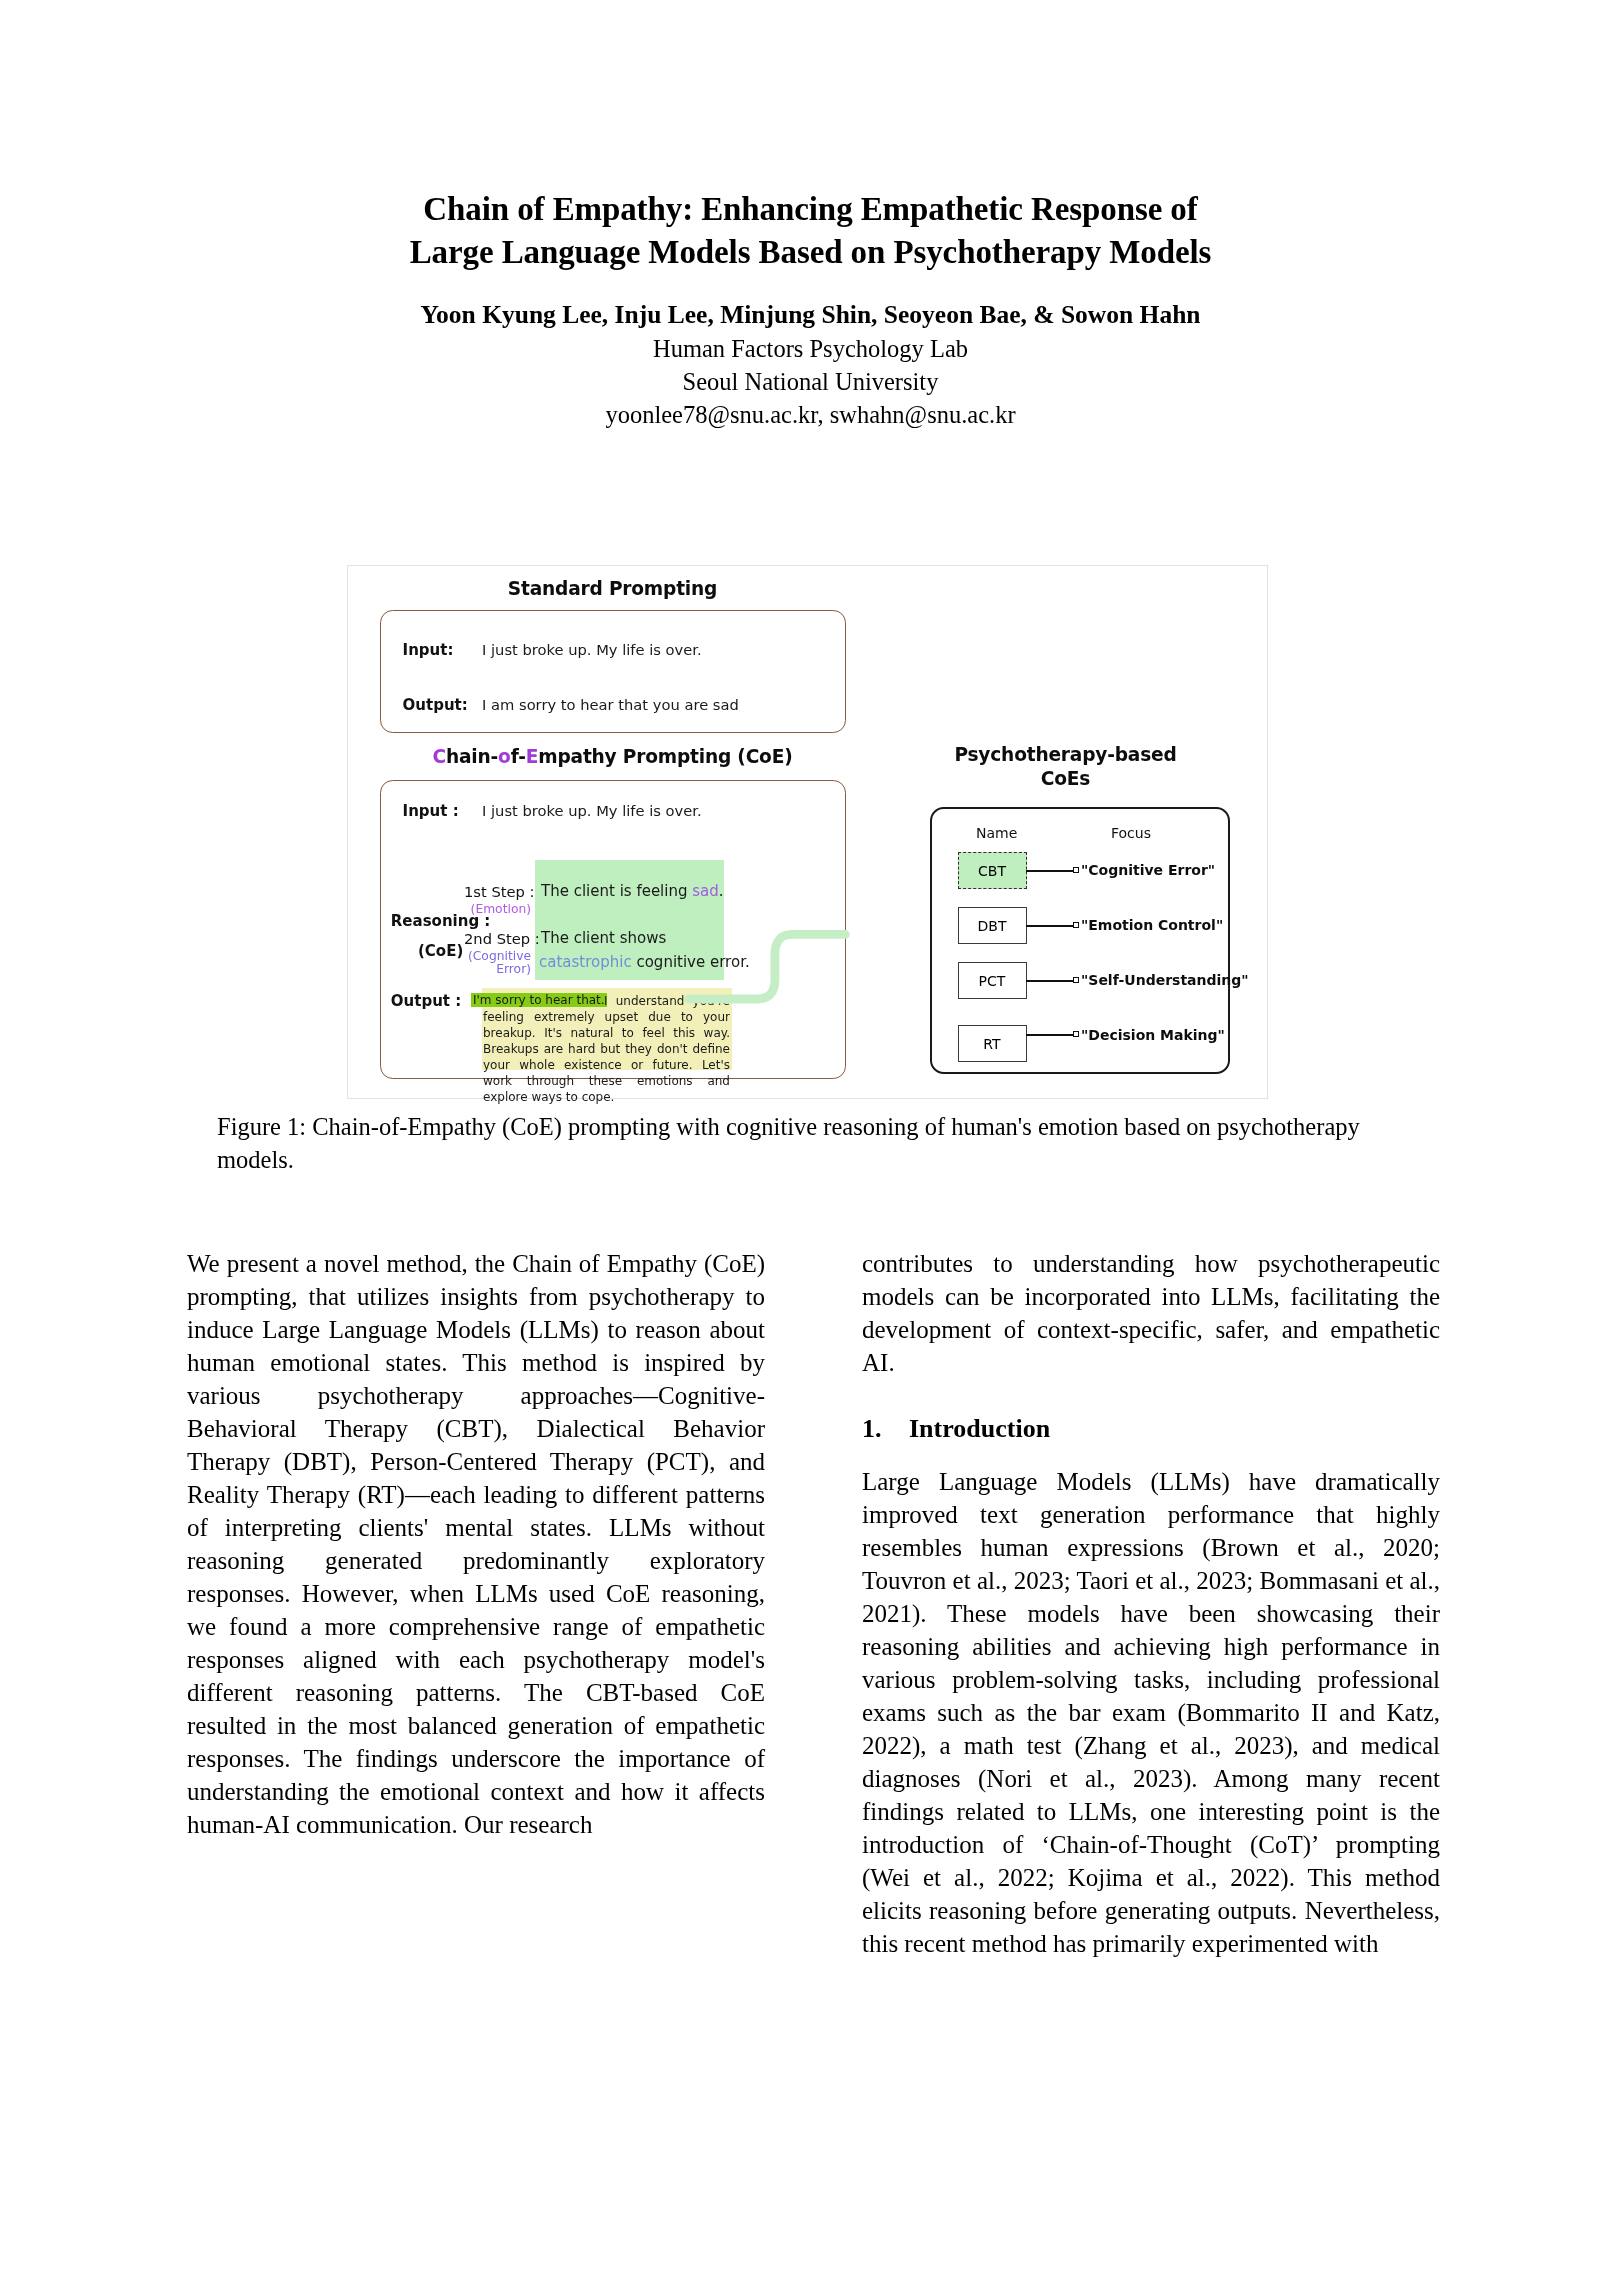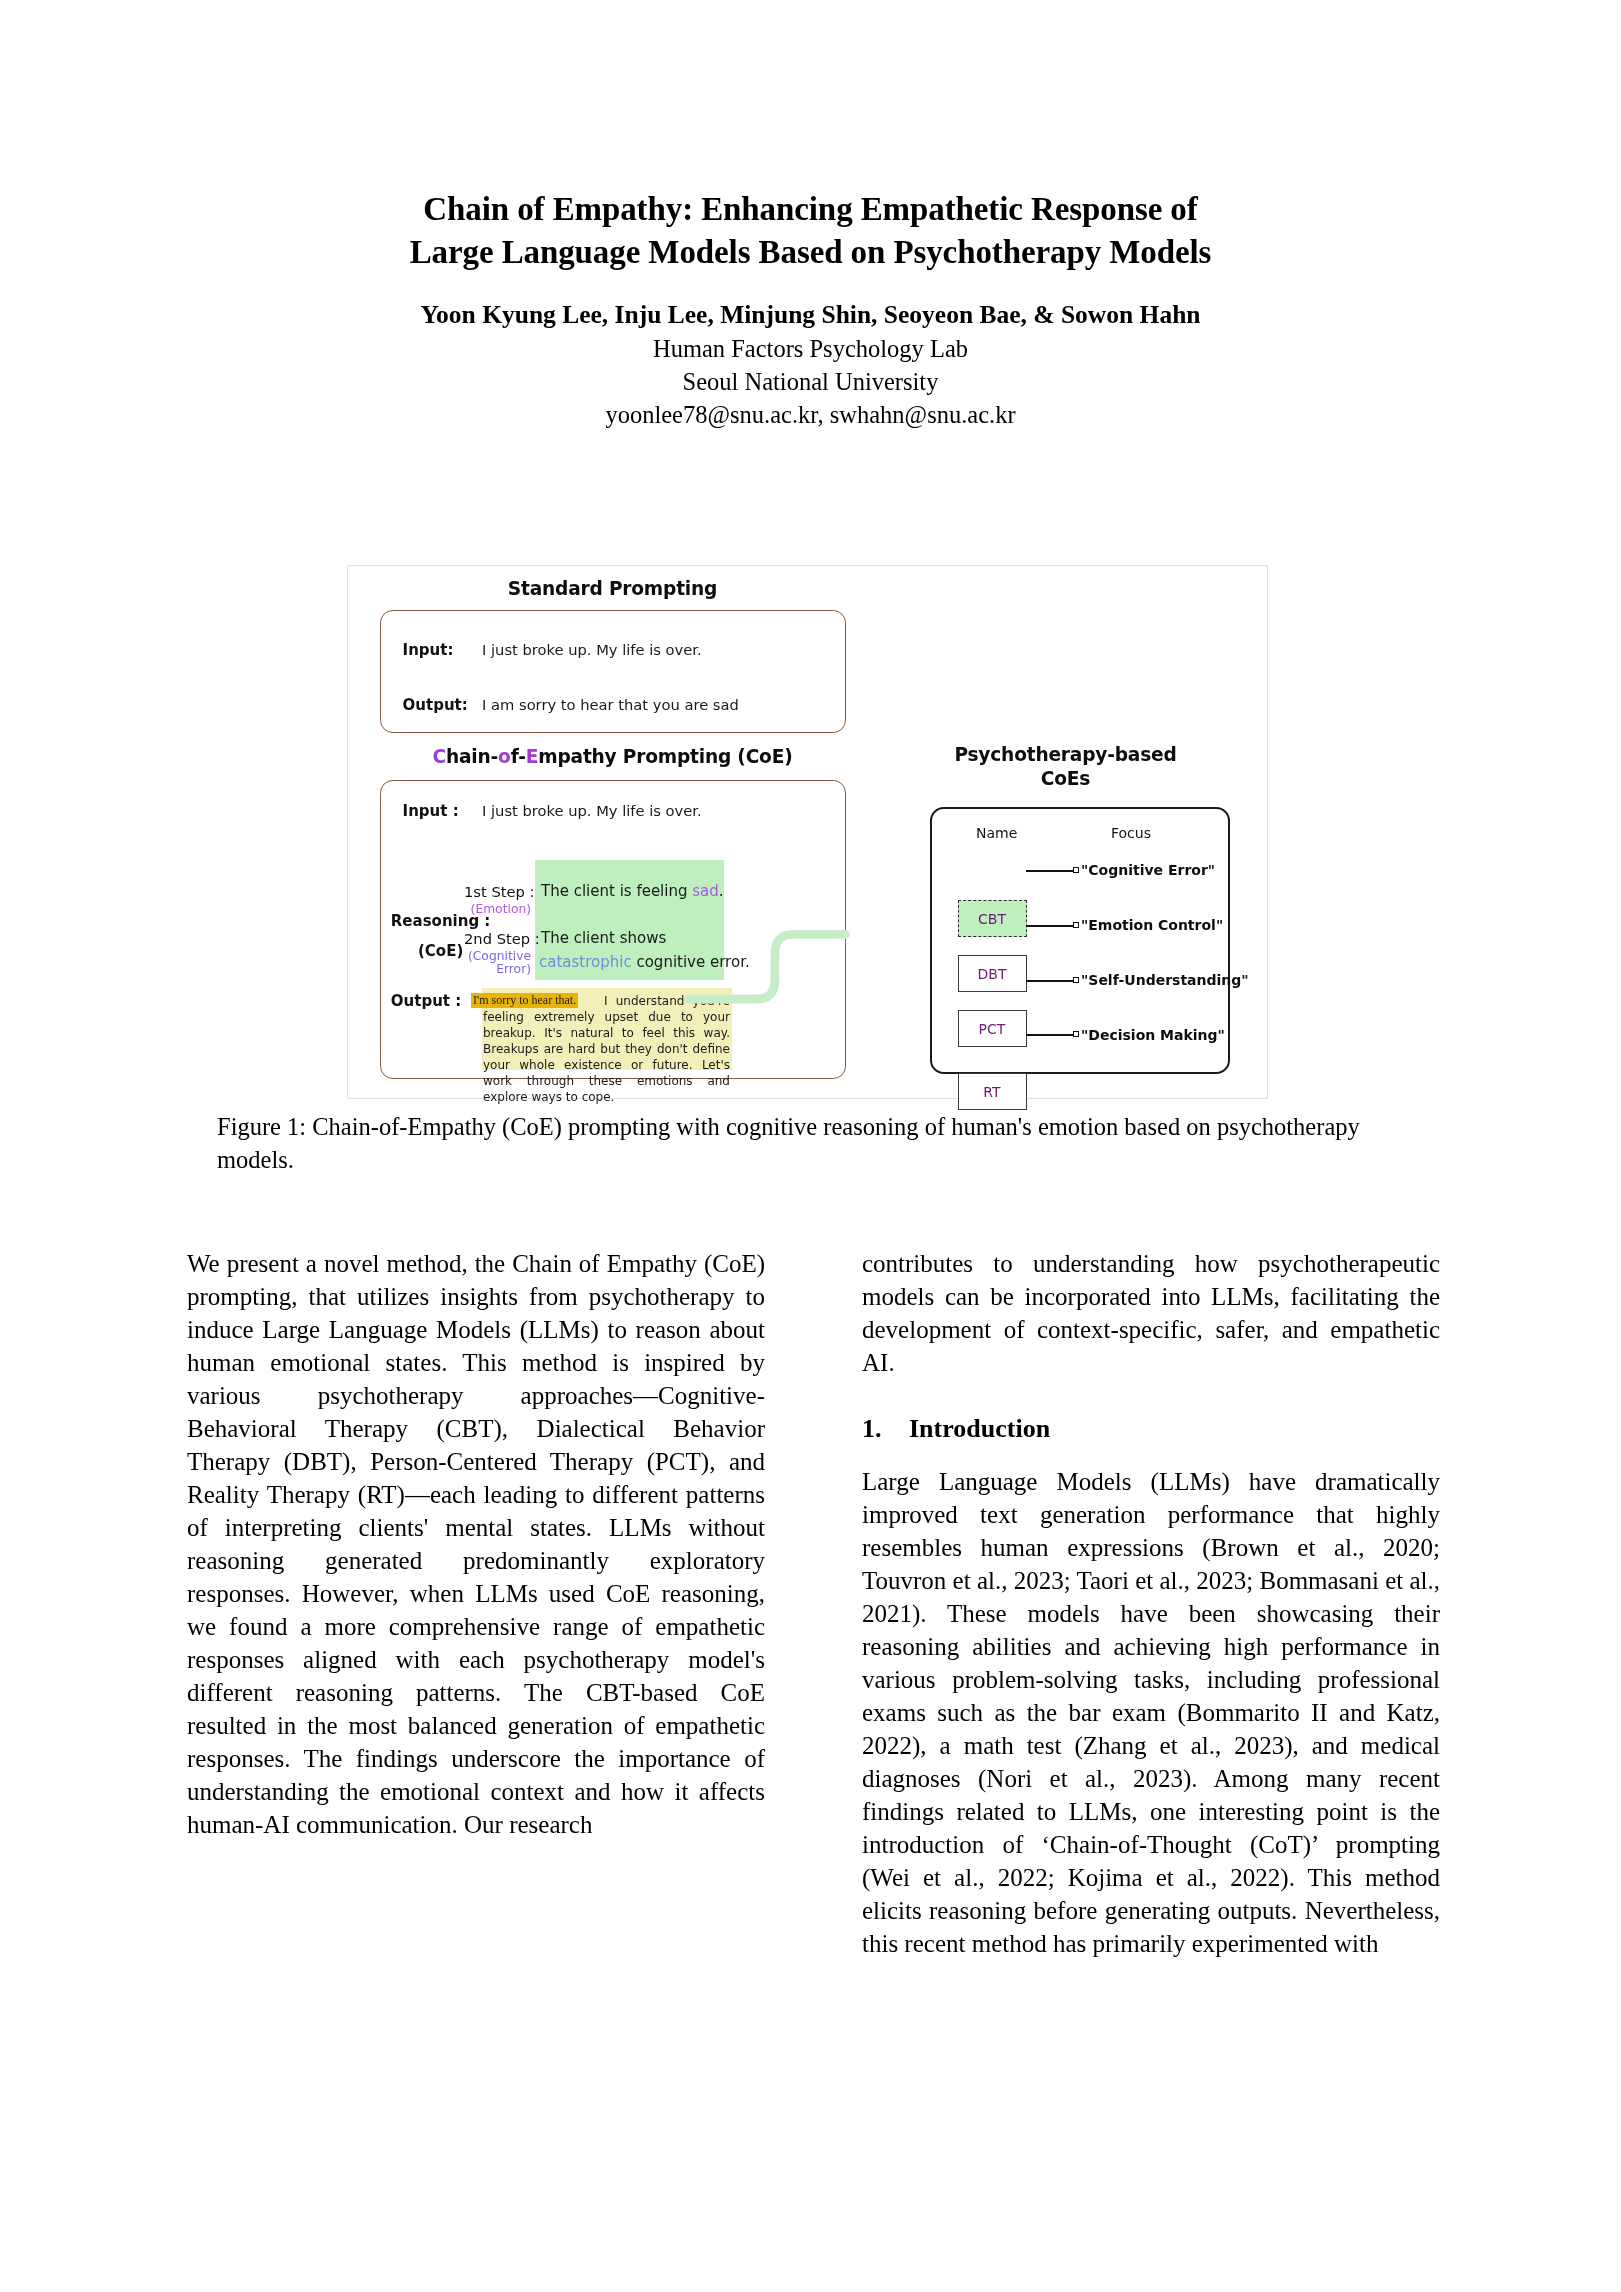--- a/index.html
+++ b/index.html
@@ -175,25 +175,24 @@
     text-align: center;
     white-space: nowrap;
   }
   .name-box {
     position: absolute;
     border: 1.4px solid #3a3a3a;
     background: #fff;
     box-sizing: border-box;
     font-family: "DejaVu Sans", sans-serif;
     font-size: 14px;
-    color: #701a75;
+    color: #000000;
     display: flex;
     align-items: center;
     justify-content: center;
-    margin-top: 48px;
   }
   .name-box.highlight {
     background: #bfeebf;
     border: 1.6px dashed #2e2e2e;
   }
   .focus-text {
     position: absolute;
     font-family: "DejaVu Sans", sans-serif;
     font-weight: bold;
     font-size: 14px;
@@ -307,21 +306,21 @@
         <span class="green-text" style="left:160px; top:101px;"><span>The client is feeling </span><span class="w-sad">sad</span><span>.</span></span>
 
         <span class="step-label" style="left:83px; top:149px; width:67px;">2nd Step :</span>
         <span class="step-sub sub-cog" style="left:67px; top:169px; width:83px;">(Cognitive</span>
         <span class="step-sub sub-cog" style="left:67px; top:182px; width:83px;">Error)</span>
         <span class="green-text" style="left:160px; top:148px;">The client shows</span>
         <span class="green-text" style="left:158px; top:172px;"><span class="w-cat">catastrophic</span><span> cognitive error.</span></span>
 
         <span class="fld-label" style="left:9.8px; top:211px;">Output :</span>
         <div class="yellow-hl" style="left:101px; top:207px; width:250px; height:82px;"></div>
-        <span class="out-lead" style="left:90px; top:212px; background:#eab308; padding:0 2px;font-family:Liberation Serif, serif;">I'm sorry to hear that.</span>
+        <span class="out-lead" style="left:90px; top:212px; background:#84cc16; padding:0 2px;">I'm sorry to hear that.</span>
         <div class="out-text" style="left:102px; top:212px; width:247px; text-indent:121px;">I understand you're feeling extremely upset due to your breakup. It's natural to feel this way. Breakups are hard but they don't define your whole existence or future. Let's work through these emotions and explore ways to cope.</div>
       </div>
 
       <svg style="position:absolute; left:333px; top:245px; width:181px; height:196px; overflow:visible;" viewBox="0 0 185 200" width="181" height="196">
         <path d="M 8 192 L 78 192 Q 96 192 96 172 L 96 146 Q 96 126 114 126 L 168 126" stroke="#c6eec6" stroke-width="9" fill="none" stroke-linecap="round" stroke-linejoin="round"></path>
       </svg>
 
       <div class="fig-heading" style="left:551px; top:178px; width:333px;">Psychotherapy-based</div>
       <div class="fig-heading" style="left:551px; top:202px; width:333px;">CoEs</div>
 

